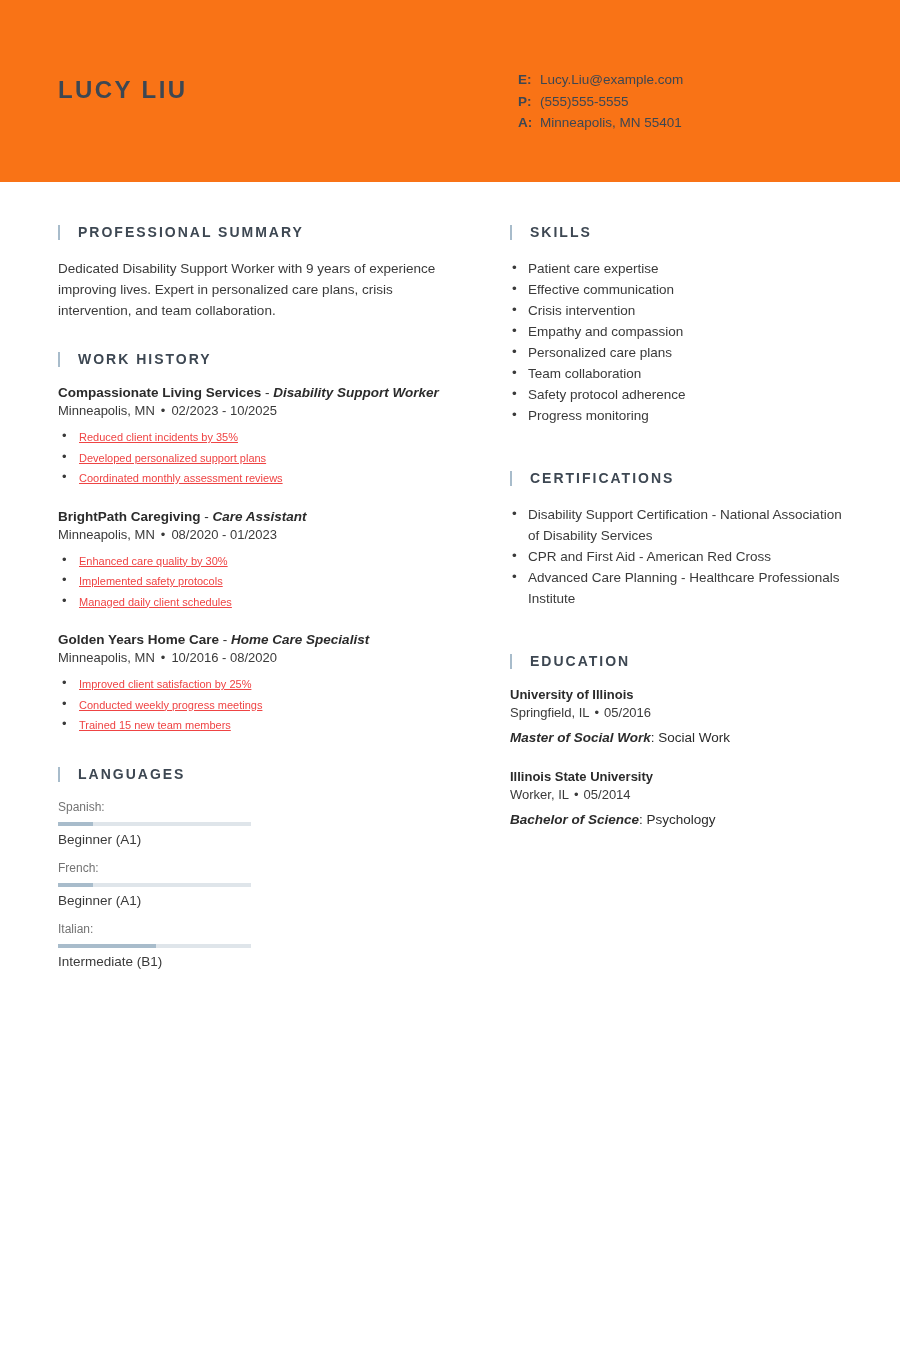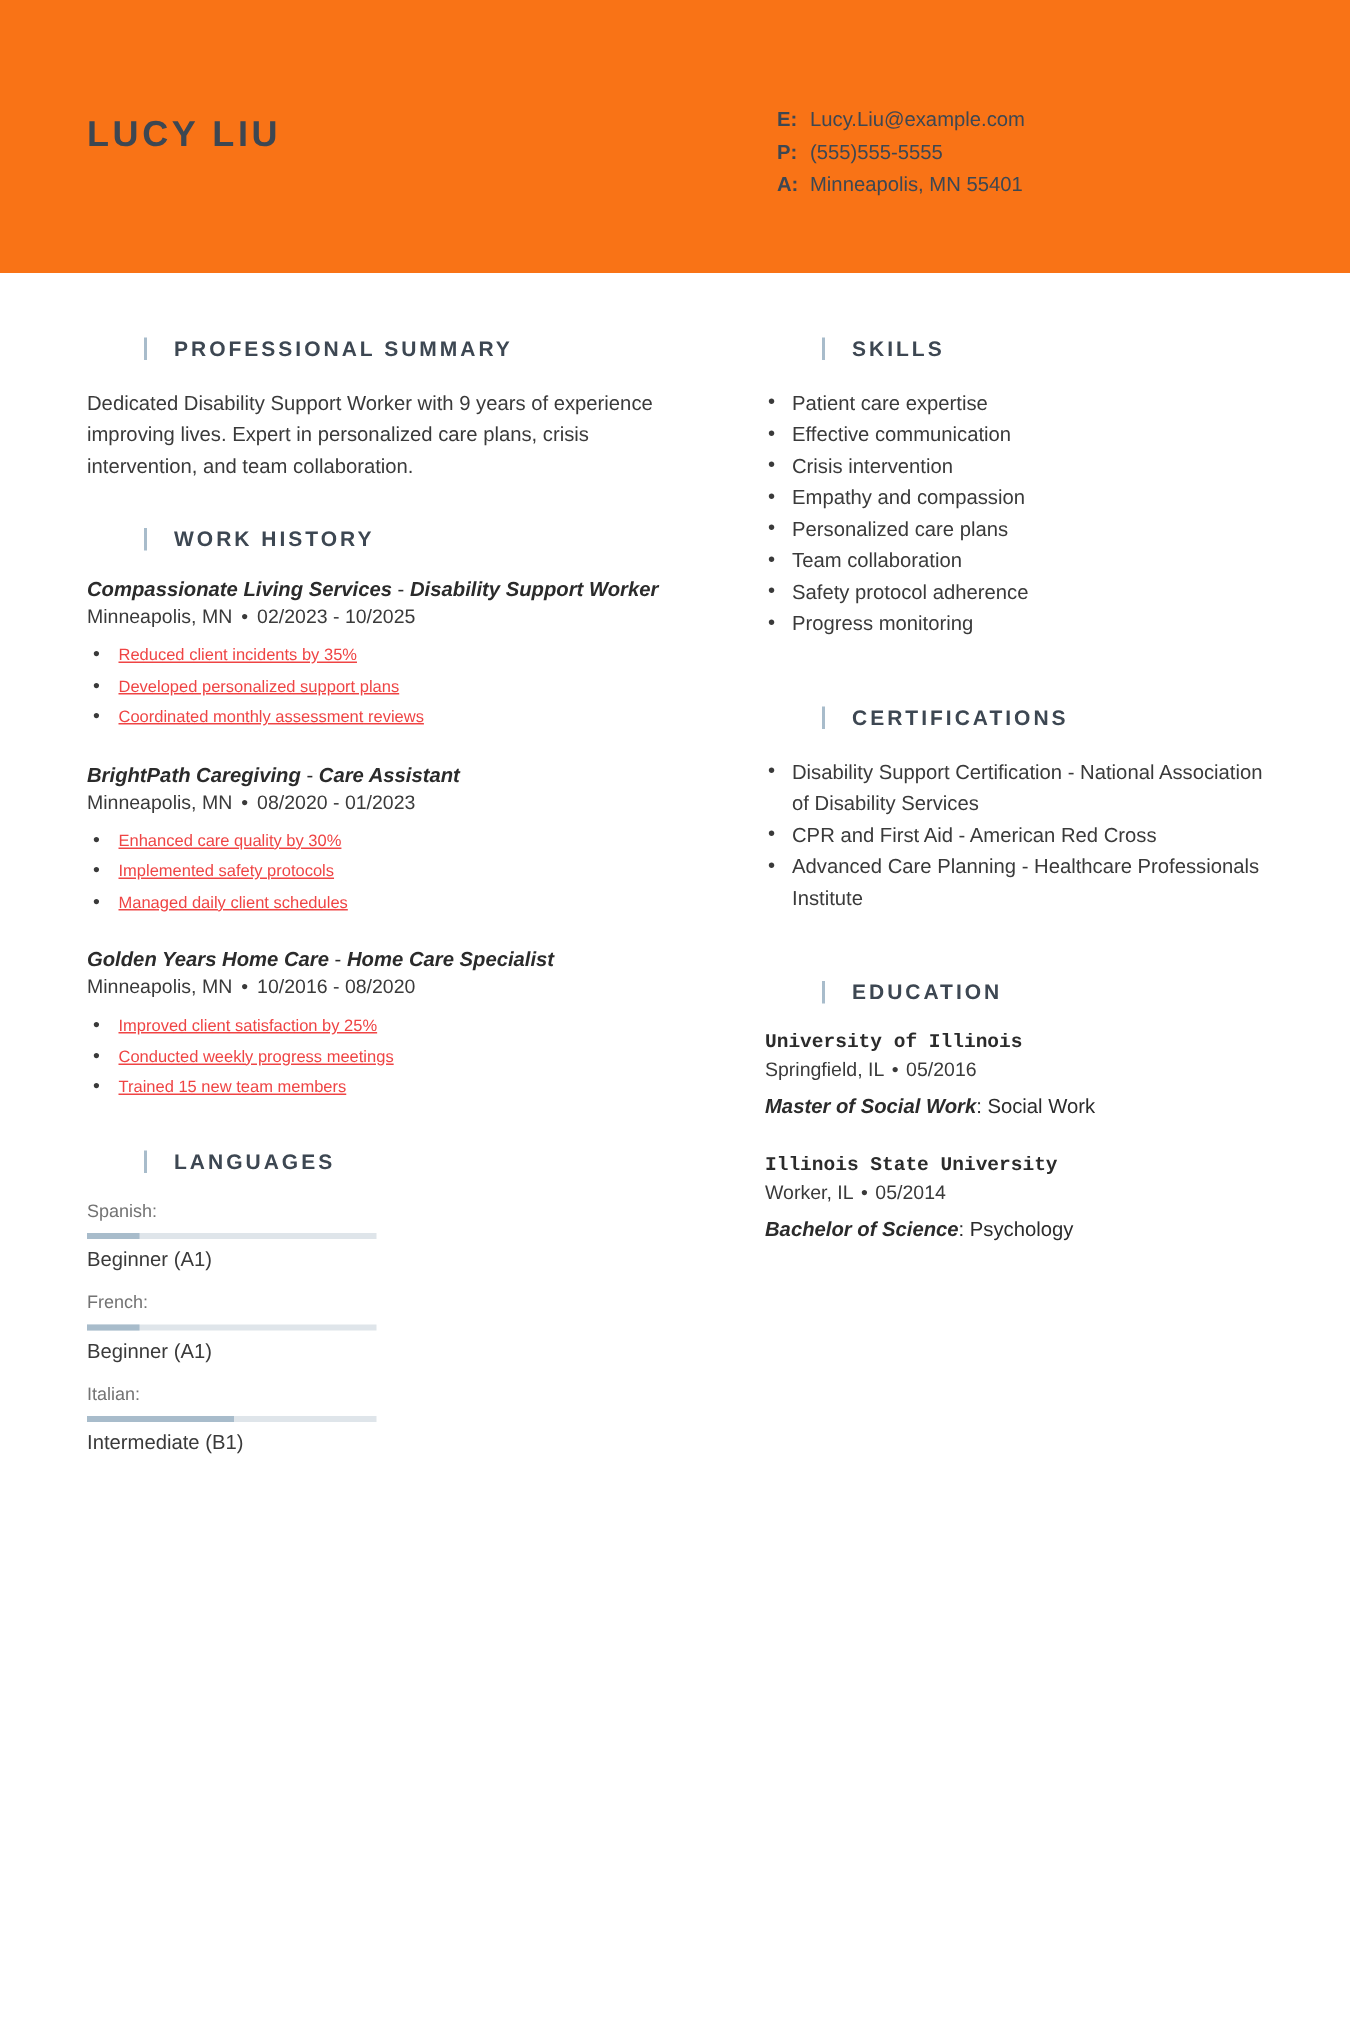--- a/index.html
+++ b/index.html
@@ -79,21 +79,20 @@
   }
 
   
   .section {
     margin-bottom: 30px;
   }
   .sec-title {
     display: flex;
     align-items: flex-end;
     margin-bottom: 18px;
-    margin-left: 38px;
   }
   .sec-bar {
     display: inline-block;
     width: 2px;
     height: 15px;
     background: #a8bccb;
     margin-right: 18px;
   }
   .sec-title-text {
     font-size: 14px;
@@ -114,21 +113,20 @@
   .job {
     margin-bottom: 20px;
   }
   .job-title-line {
     font-size: 13.5px;
     color: #2b2b2b;
     margin-bottom: 3px;
   }
   .job-company {
     font-weight: bold;
-    font-style: italic;
   }
   .job-dash {
     font-weight: normal;
   }
   .job-role {
     font-weight: bold;
     font-style: italic;
   }
   .job-meta {
     font-size: 13px;
@@ -221,21 +219,20 @@
 
   
   .edu {
     margin-bottom: 20px;
   }
   .edu-school {
     font-size: 13px;
     font-weight: bold;
     color: #2b2b2b;
     margin-bottom: 3px;
-    font-family: Liberation Mono, monospace;
   }
   .edu-meta {
     font-size: 13px;
     color: #3a3a3a;
     margin-bottom: 10px;
   }
   .edu-meta .dot {
     padding: 0 5px;
   }
   .edu-degree {

